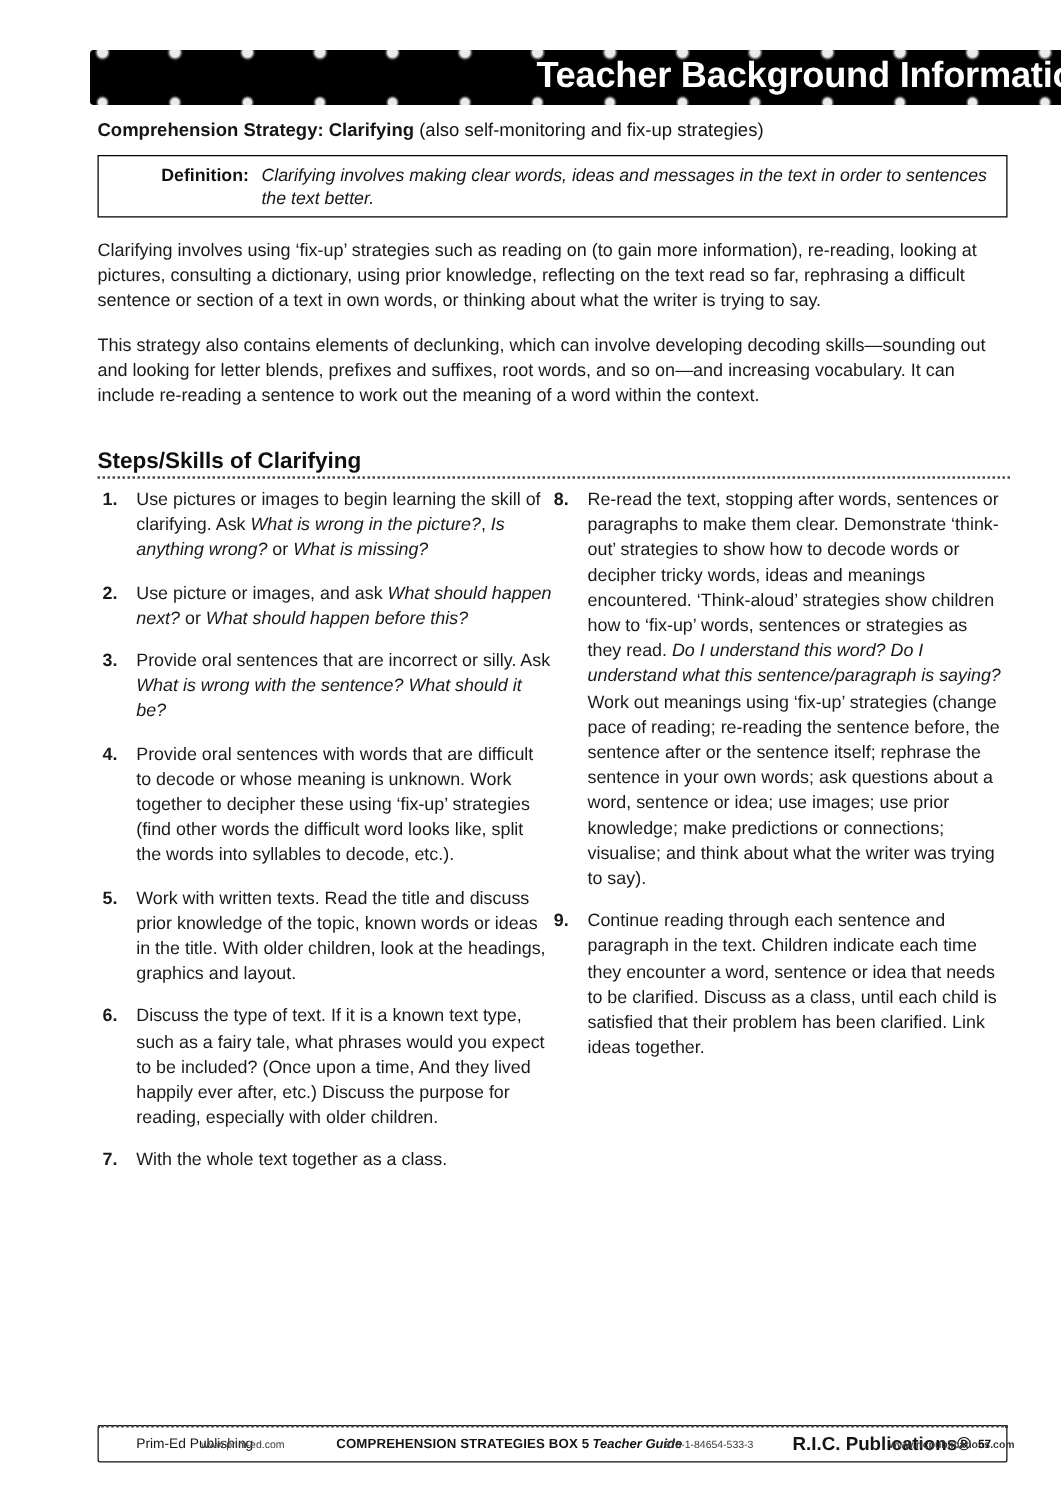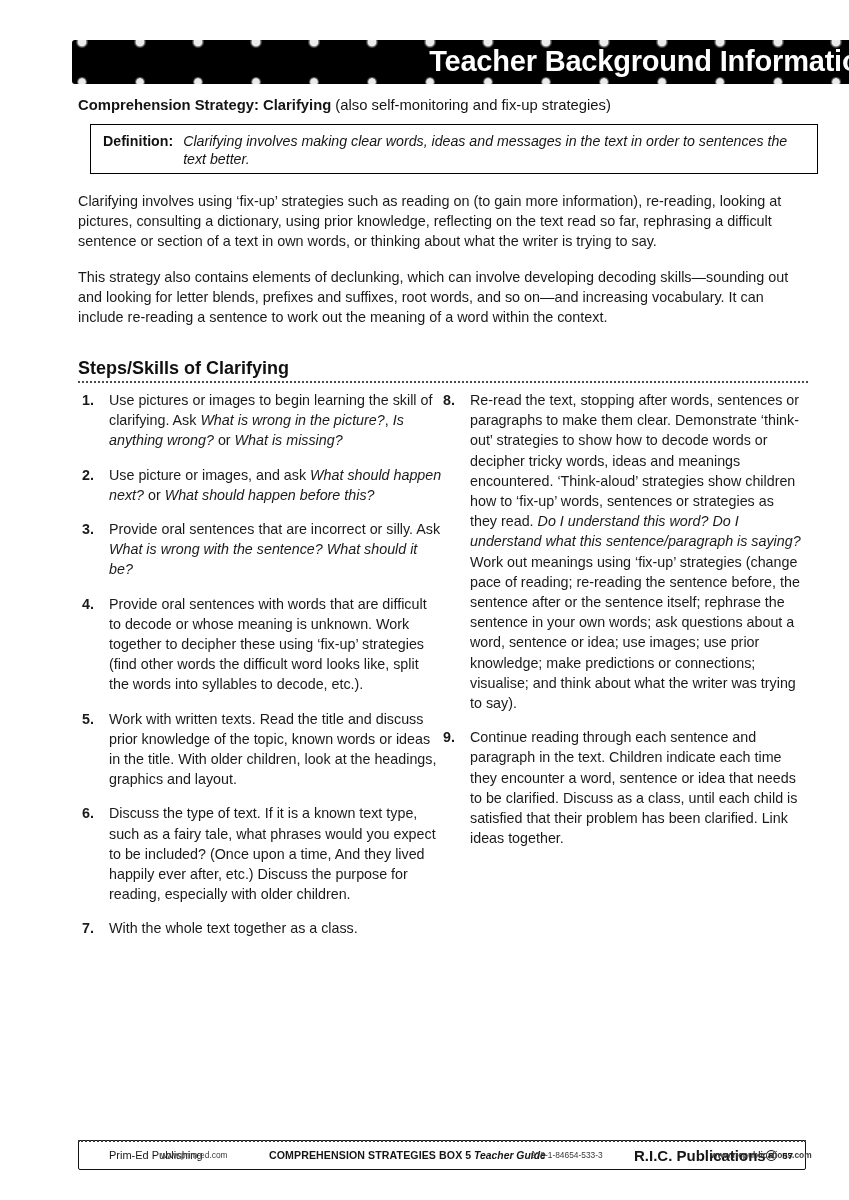--- a/index.html
+++ b/index.html
@@ -73,27 +73,28 @@
     font-size: 14.8px;
     line-height: 18px;
     color: #151515;
   }
   .strategy-line b { font-weight: bold; }
   .strategy-line .rest { font-weight: normal; }
 
   
   .definition-box {
     position: absolute;
-    left: 90px;
+    left: 78px;
     top: 124px;
     width: 728px;
     height: 50px;
     border: 1.3px solid #000000;
     box-sizing: border-box;
     background: #ffffff;
+    padding-left: 38px;
   }
   .definition-inner {
     position: relative;
     padding: 7px 10px 0 12px;
     display: flex;
     align-items: flex-start;
   }
   .definition-label {
     font-weight: bold;
     font-size: 14.2px;

